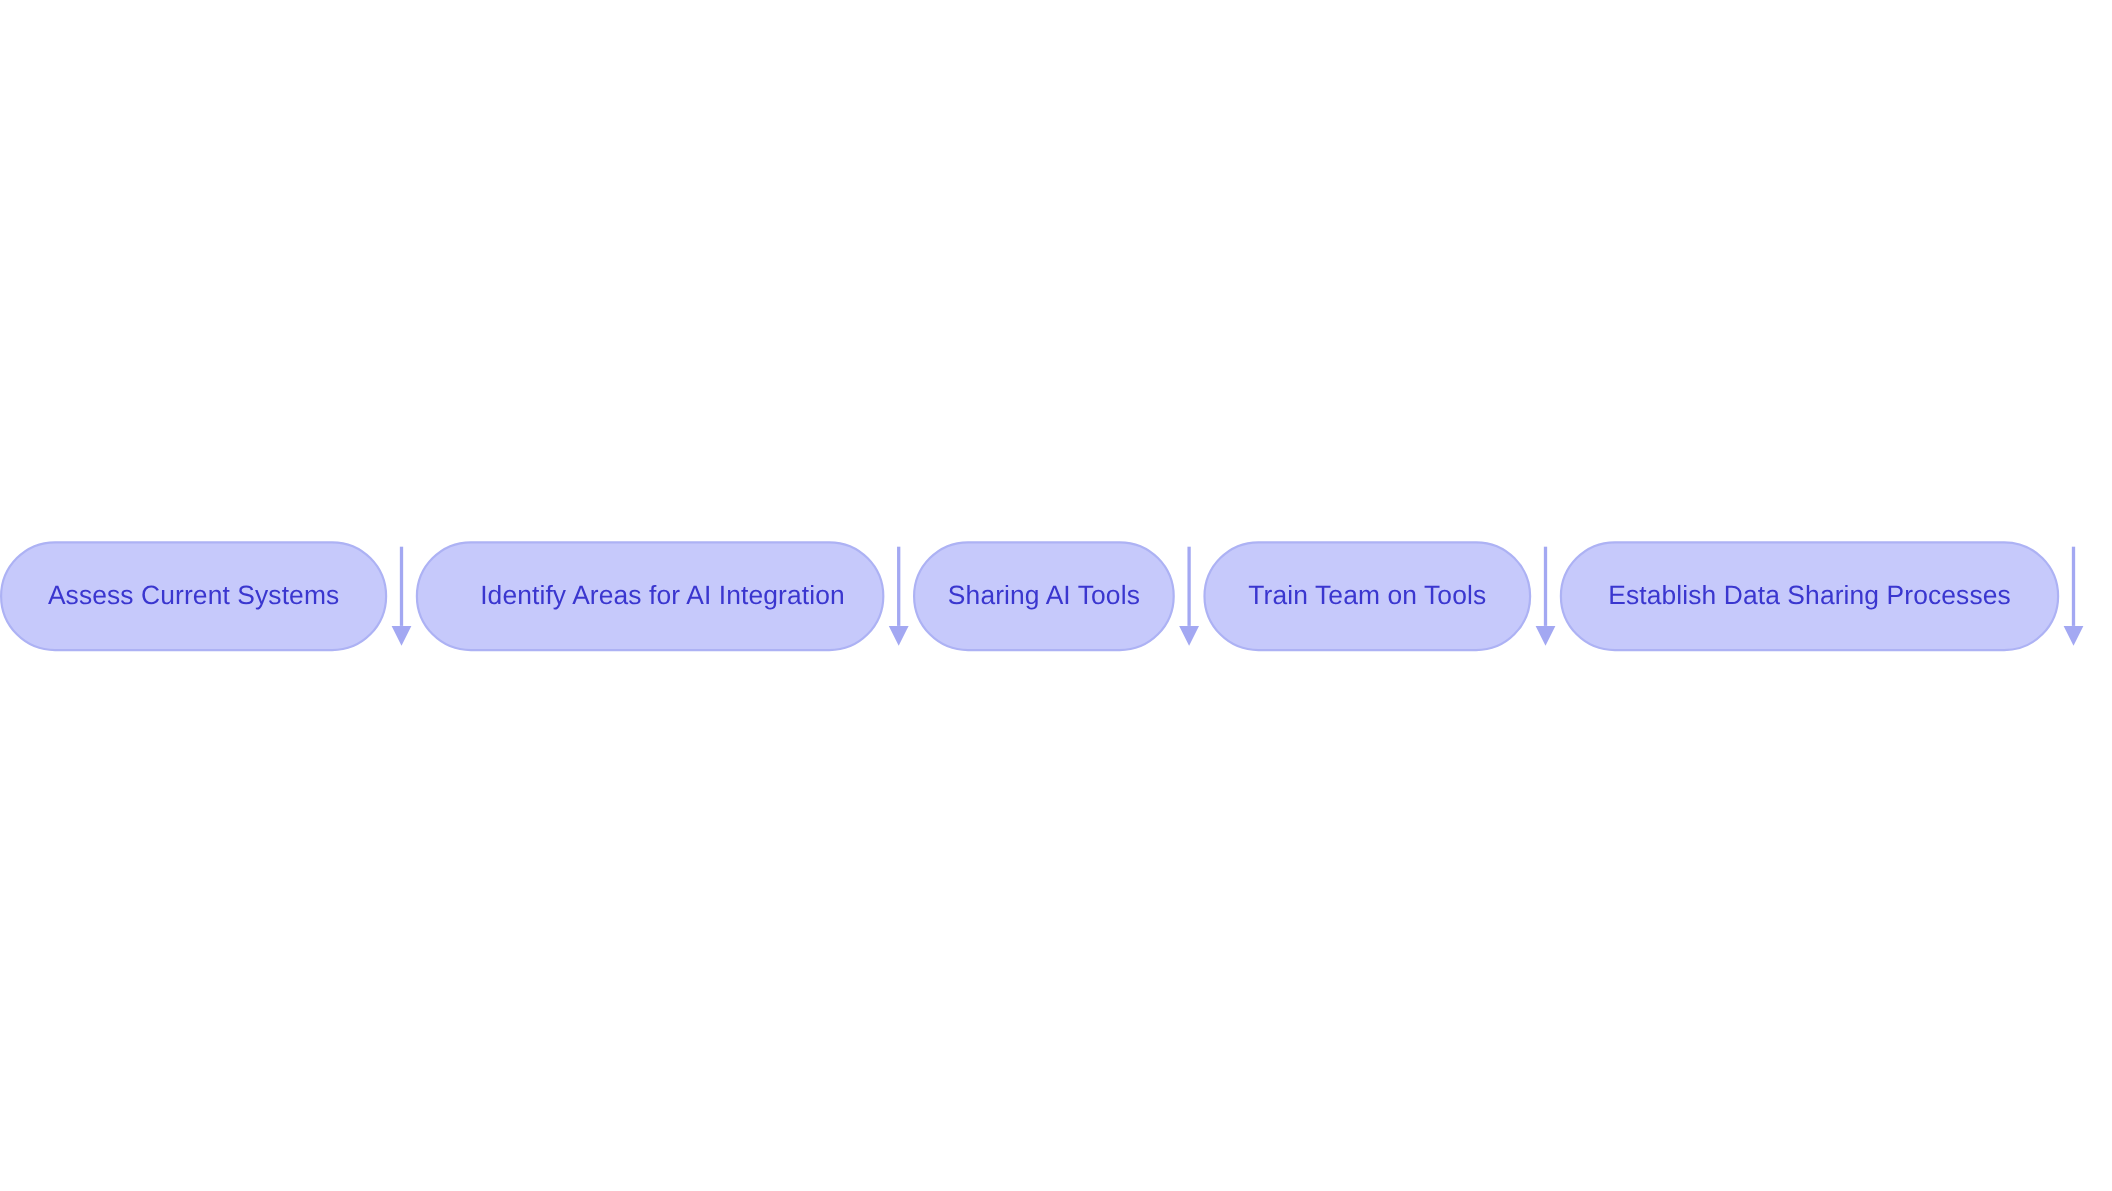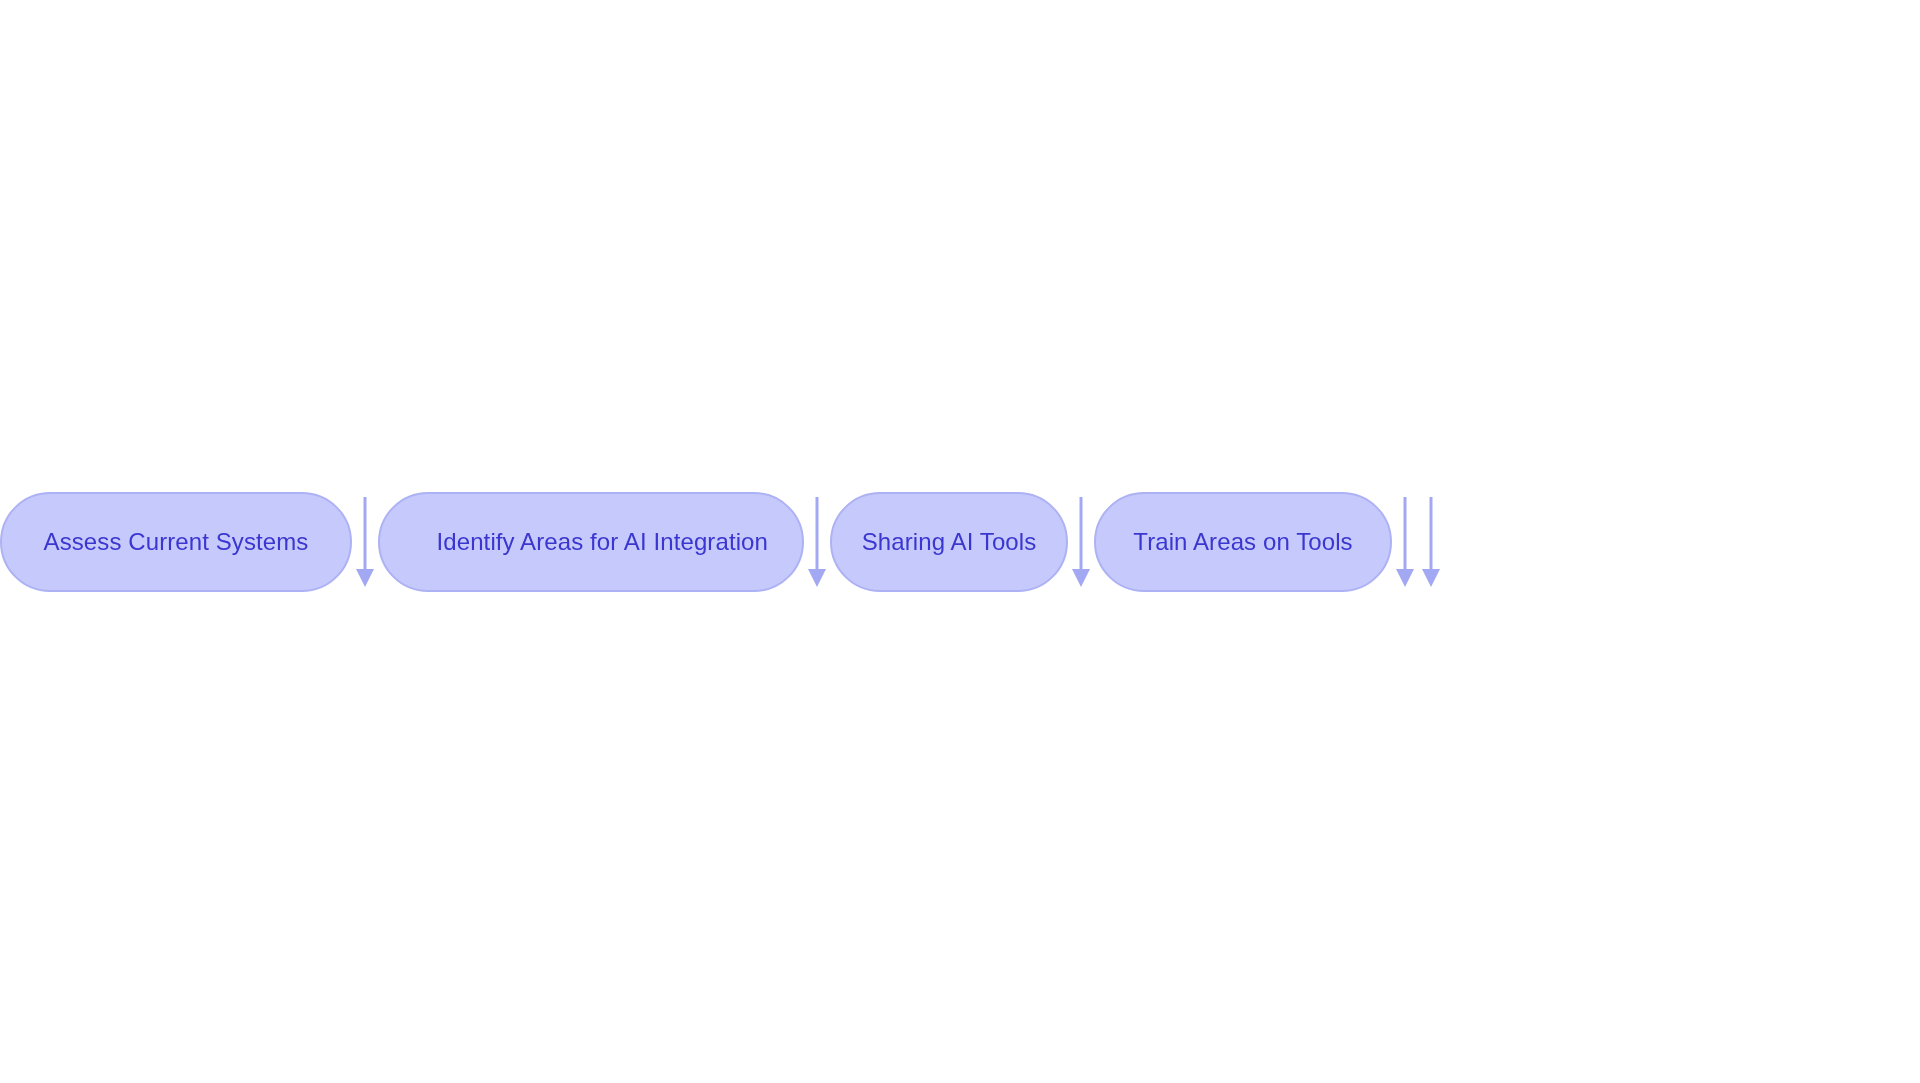--- a/index.html
+++ b/index.html
@@ -122,28 +122,31 @@
     <div class="node w-3">
       <span class="node-label">Sharing AI Tools</span>
     </div>
 
     <div class="connector">
       <div class="stem"></div>
       <div class="arrowhead"></div>
     </div>
 
     <div class="node w-4">
-      <span class="node-label">Train Areas on Tools</span>
+      <span class="node-label">Train Team on Tools</span>
     </div>
 
     <div class="connector">
       <div class="stem"></div>
       <div class="arrowhead"></div>
     </div>
 
+    <div class="node w-5">
+      <span class="node-label">Establish Data Sharing Processes</span>
+    </div>
 
     <div class="connector">
       <div class="stem"></div>
       <div class="arrowhead"></div>
     </div>
 
 
   </div>
 </div>
 

